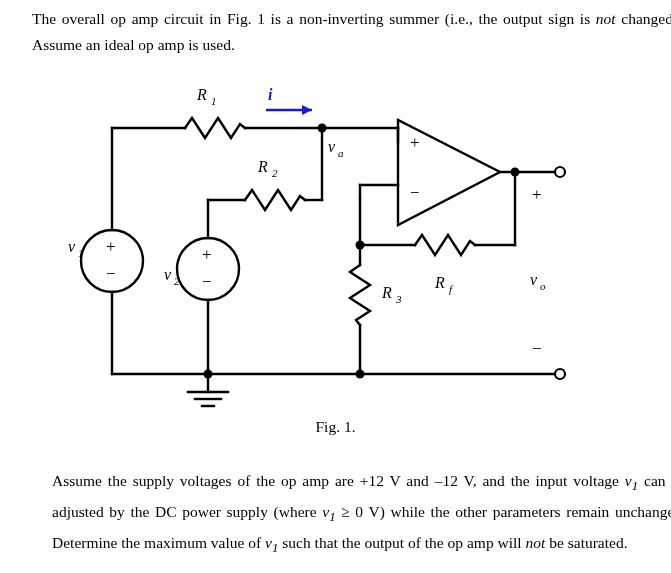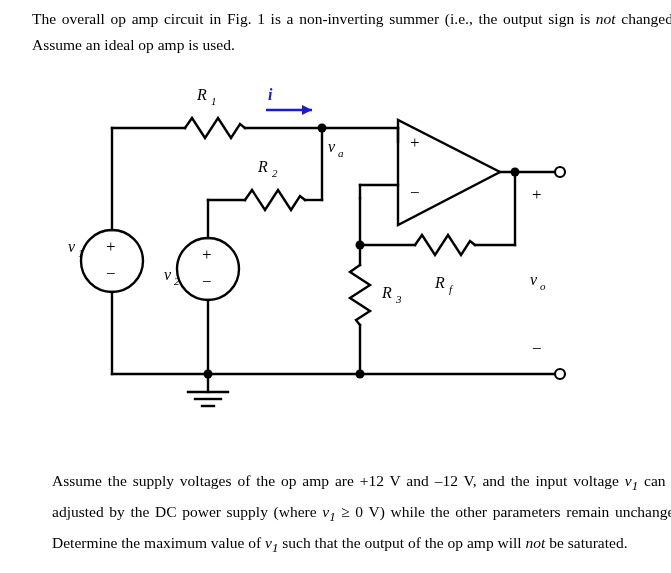--- a/index.html
+++ b/index.html
@@ -204,20 +204,21 @@
 
       <text class="sign" x="142" y="180">+</text>
       <text class="sign" x="142" y="207">−</text>
 
       <text class="sign" x="472" y="120">+</text>
       <text class="sign" x="472" y="274">−</text>
 
     </svg>
   </div>
 
+  <div class="fig-caption">Fig. 1.</div>
 
   <div class="para" id="closing-text">
     <span>Assume the supply voltages of the op amp are +12 V and –12 V, and the input</span>
     <span>voltage <span class="it">v<sub>1</sub></span> can be adjusted by the DC power supply (where <span class="it">v<sub>1</sub></span> ≥ 0 V) while the</span>
     <span>other parameters remain unchanged. Determine the maximum value of <span class="it">v<sub>1</sub></span> such</span>
     <span>that the output of the op amp will </span><span class="it">not</span><span> be saturated.</span>
   </div>
 
 </div>
 

